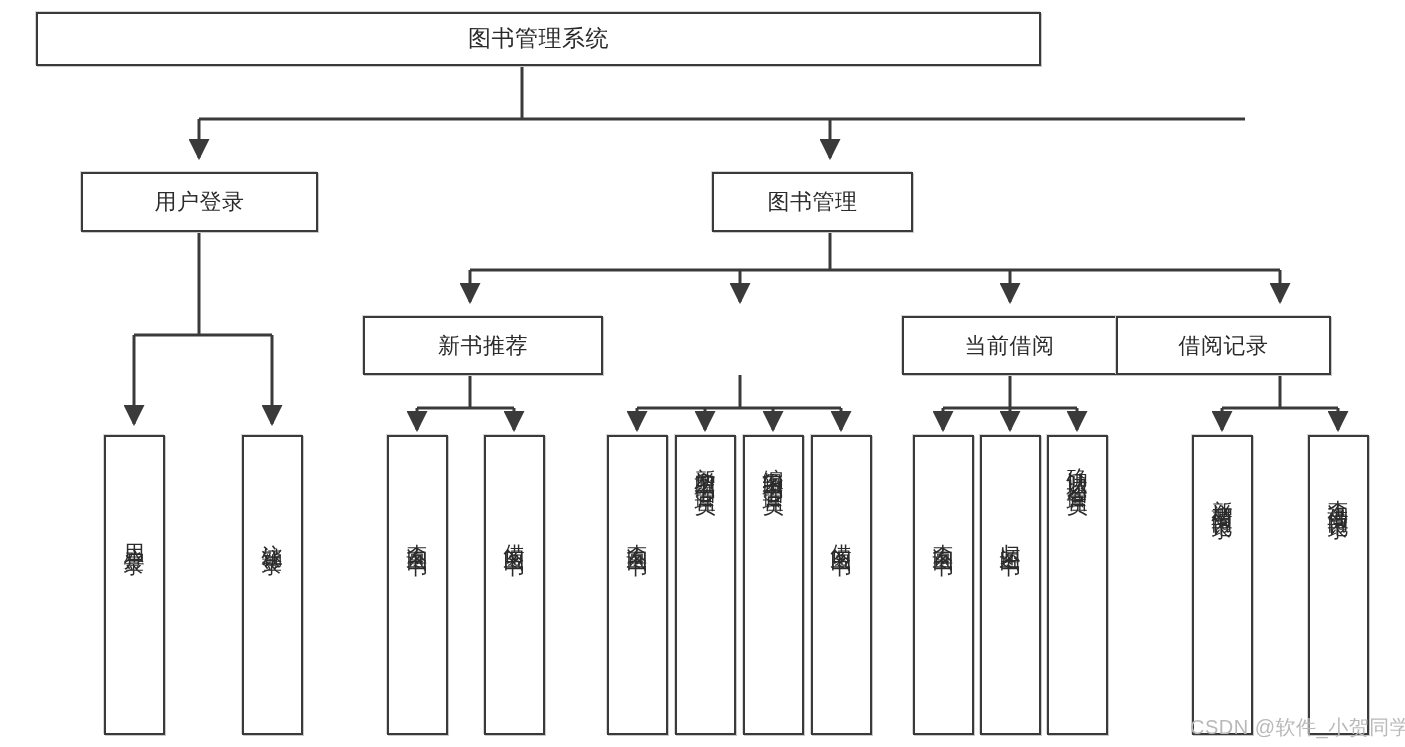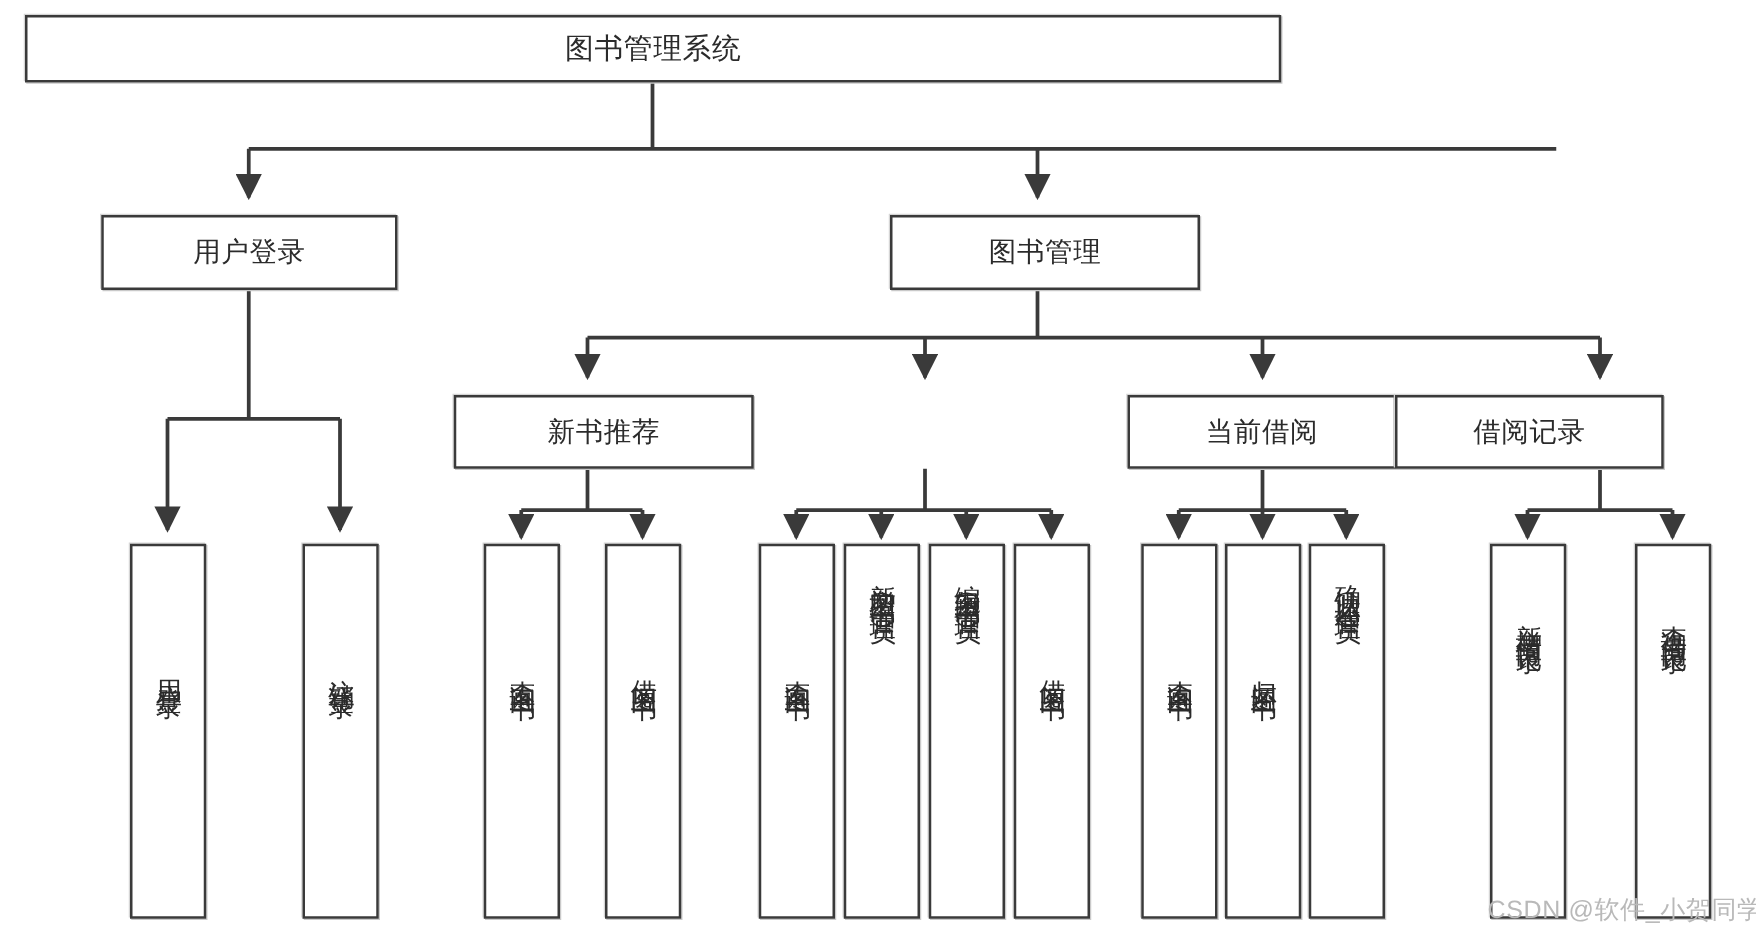--- a/index.html
+++ b/index.html
@@ -122,29 +122,29 @@
       <path d="M 1010 408 L 1010 430" marker-end="url(#arrow)"></path>
       <path d="M 1077 408 L 1077 430" marker-end="url(#arrow)"></path>
 
       <path d="M 1280 375 L 1280 408"></path>
       <path d="M 1222 408 L 1338 408"></path>
       <path d="M 1222 408 L 1222 430" marker-end="url(#arrow)"></path>
       <path d="M 1338 408 L 1338 430" marker-end="url(#arrow)"></path>
     </g>
   </svg>
 
-  <div class="node horizontal root" style="left:20px; top:12px; width:1005px; height:54px;">
+  <div class="node horizontal root" style="left:36px; top:12px; width:1005px; height:54px;">
     <span class="label">图书管理系统</span>
   </div>
 
   <div class="node horizontal" style="left:81px; top:172px; width:237px; height:60px;">
     <span class="label">用户登录</span>
   </div>
 
-  <div class="node horizontal" style="left:712px; top:172px; width:248px; height:60px;">
+  <div class="node horizontal" style="left:712px; top:172px; width:201px; height:60px;">
     <span class="label">图书管理</span>
   </div>
 
   <div class="node horizontal" style="left:363px; top:316px; width:240px; height:59px;">
     <span class="label">新书推荐</span>
   </div>
 
 
   <div class="node horizontal" style="left:902px; top:316px; width:215px; height:59px;">
     <span class="label">当前借阅</span>

